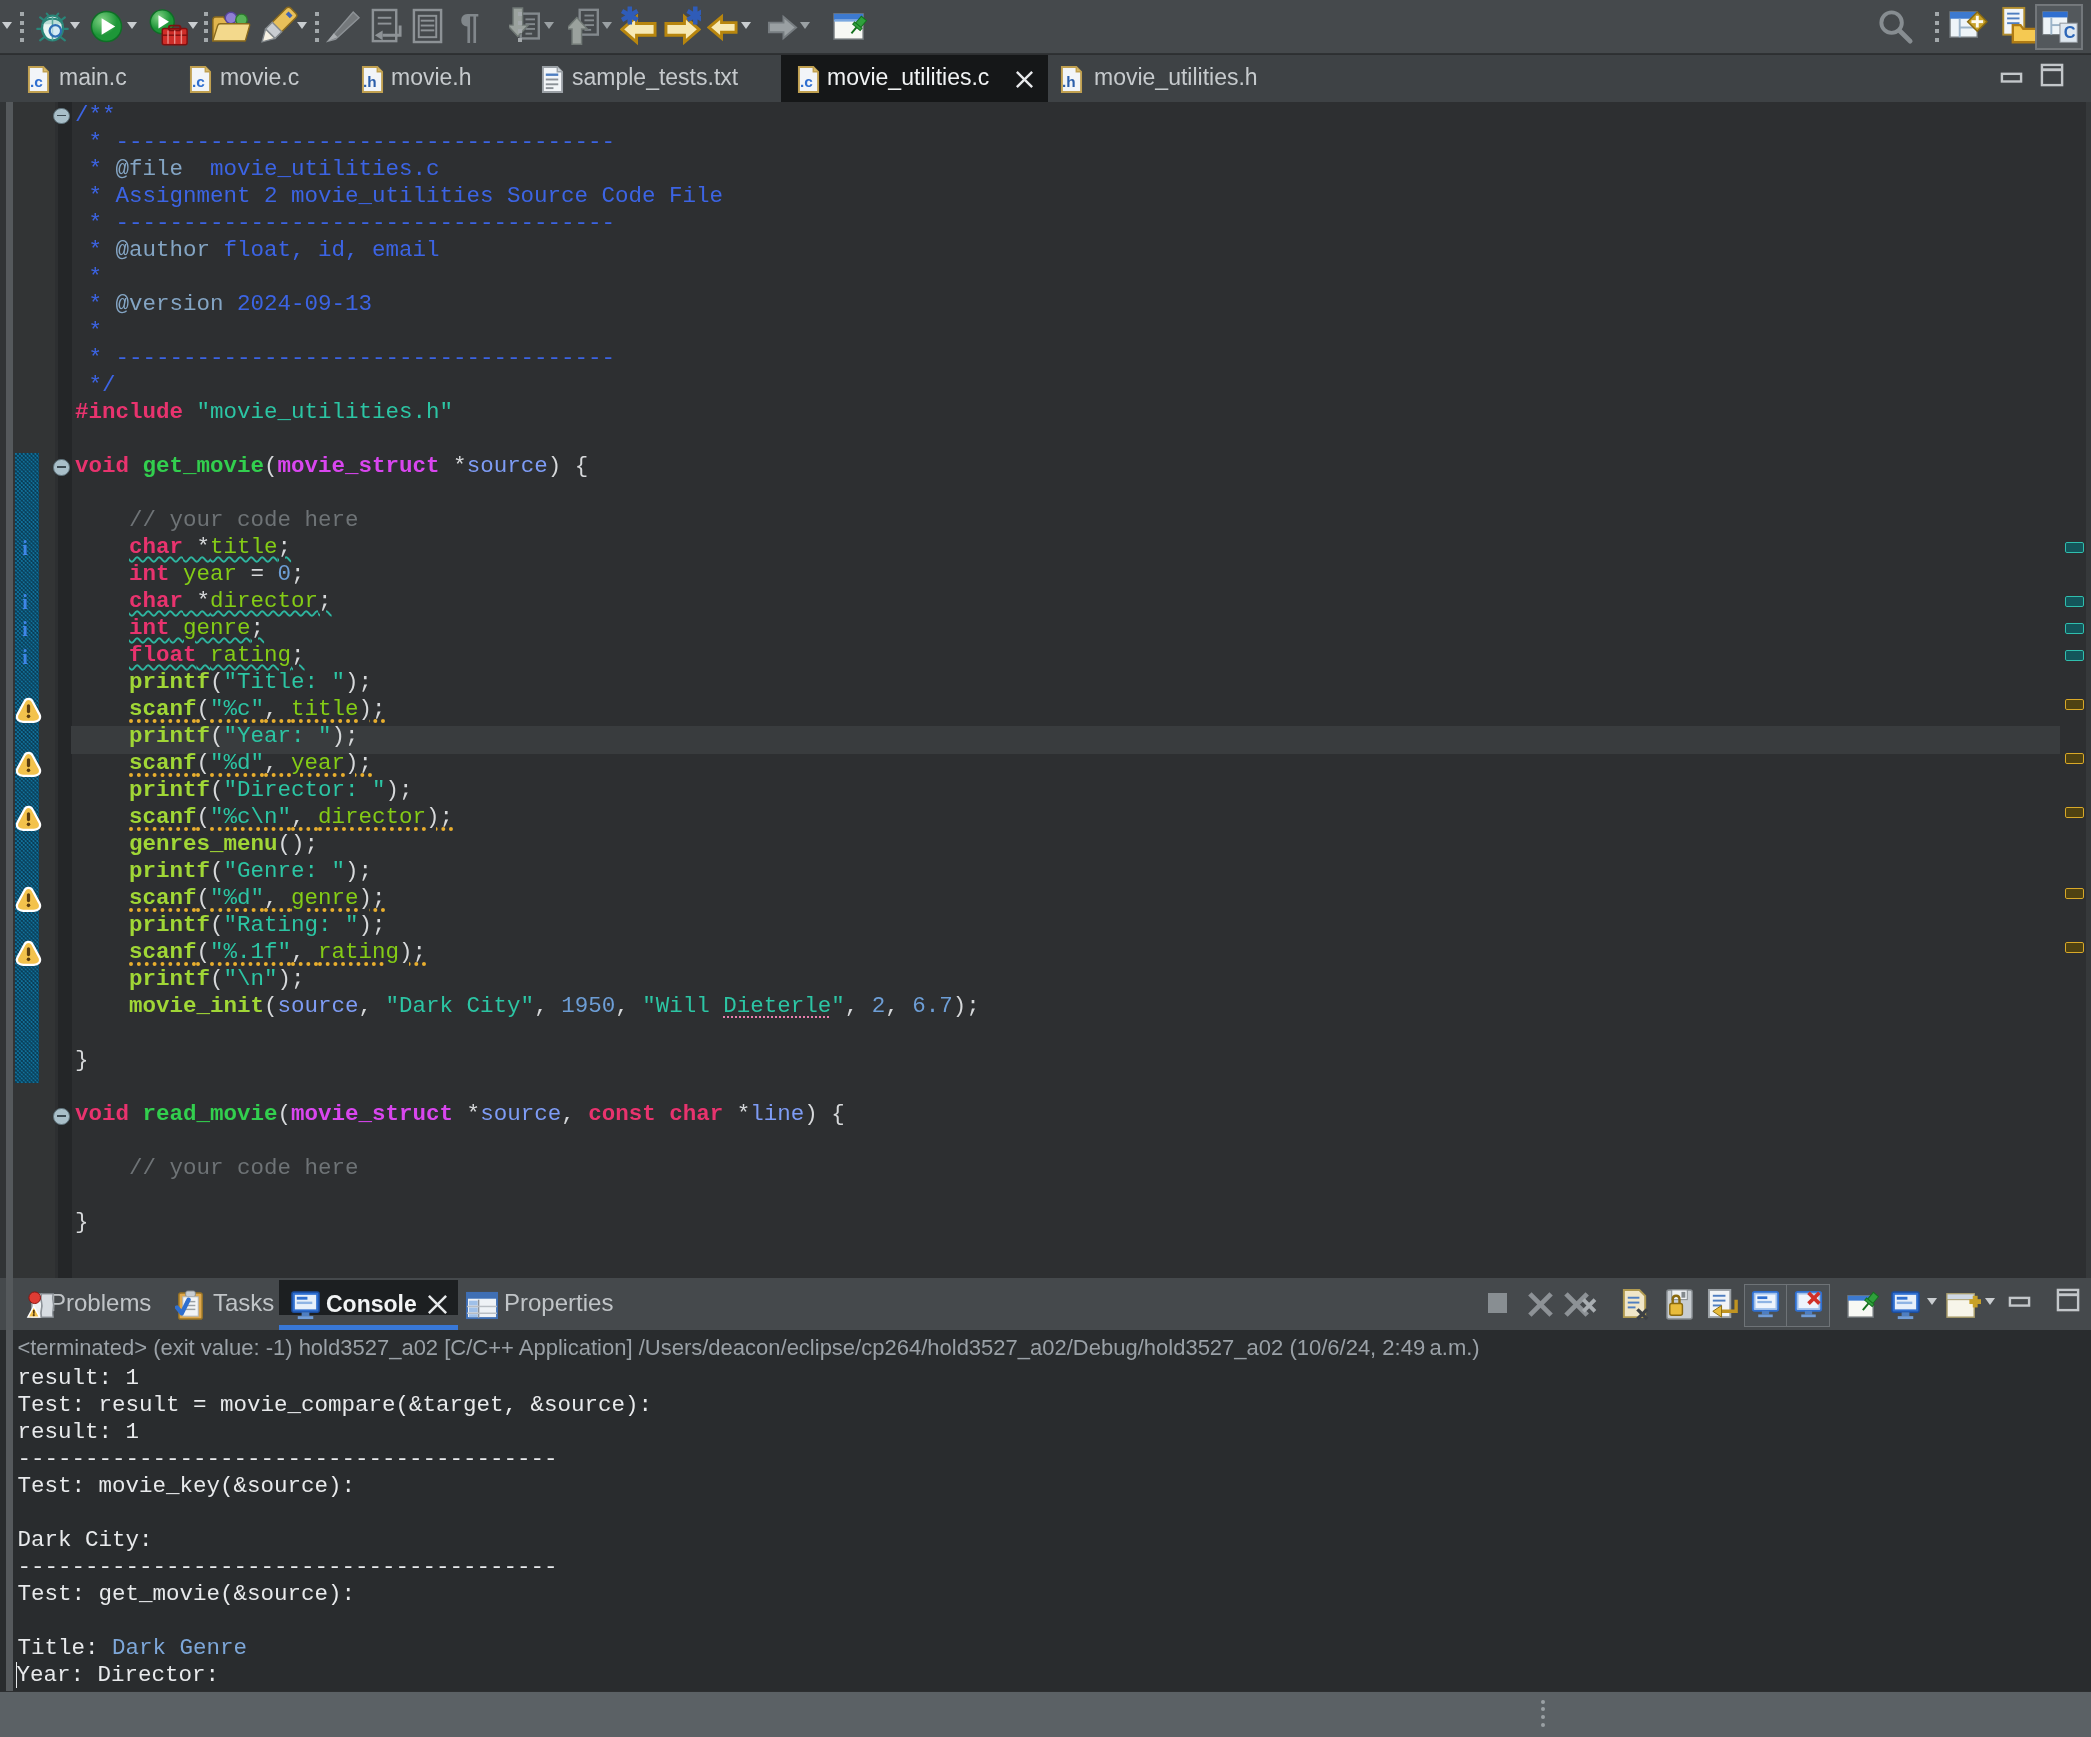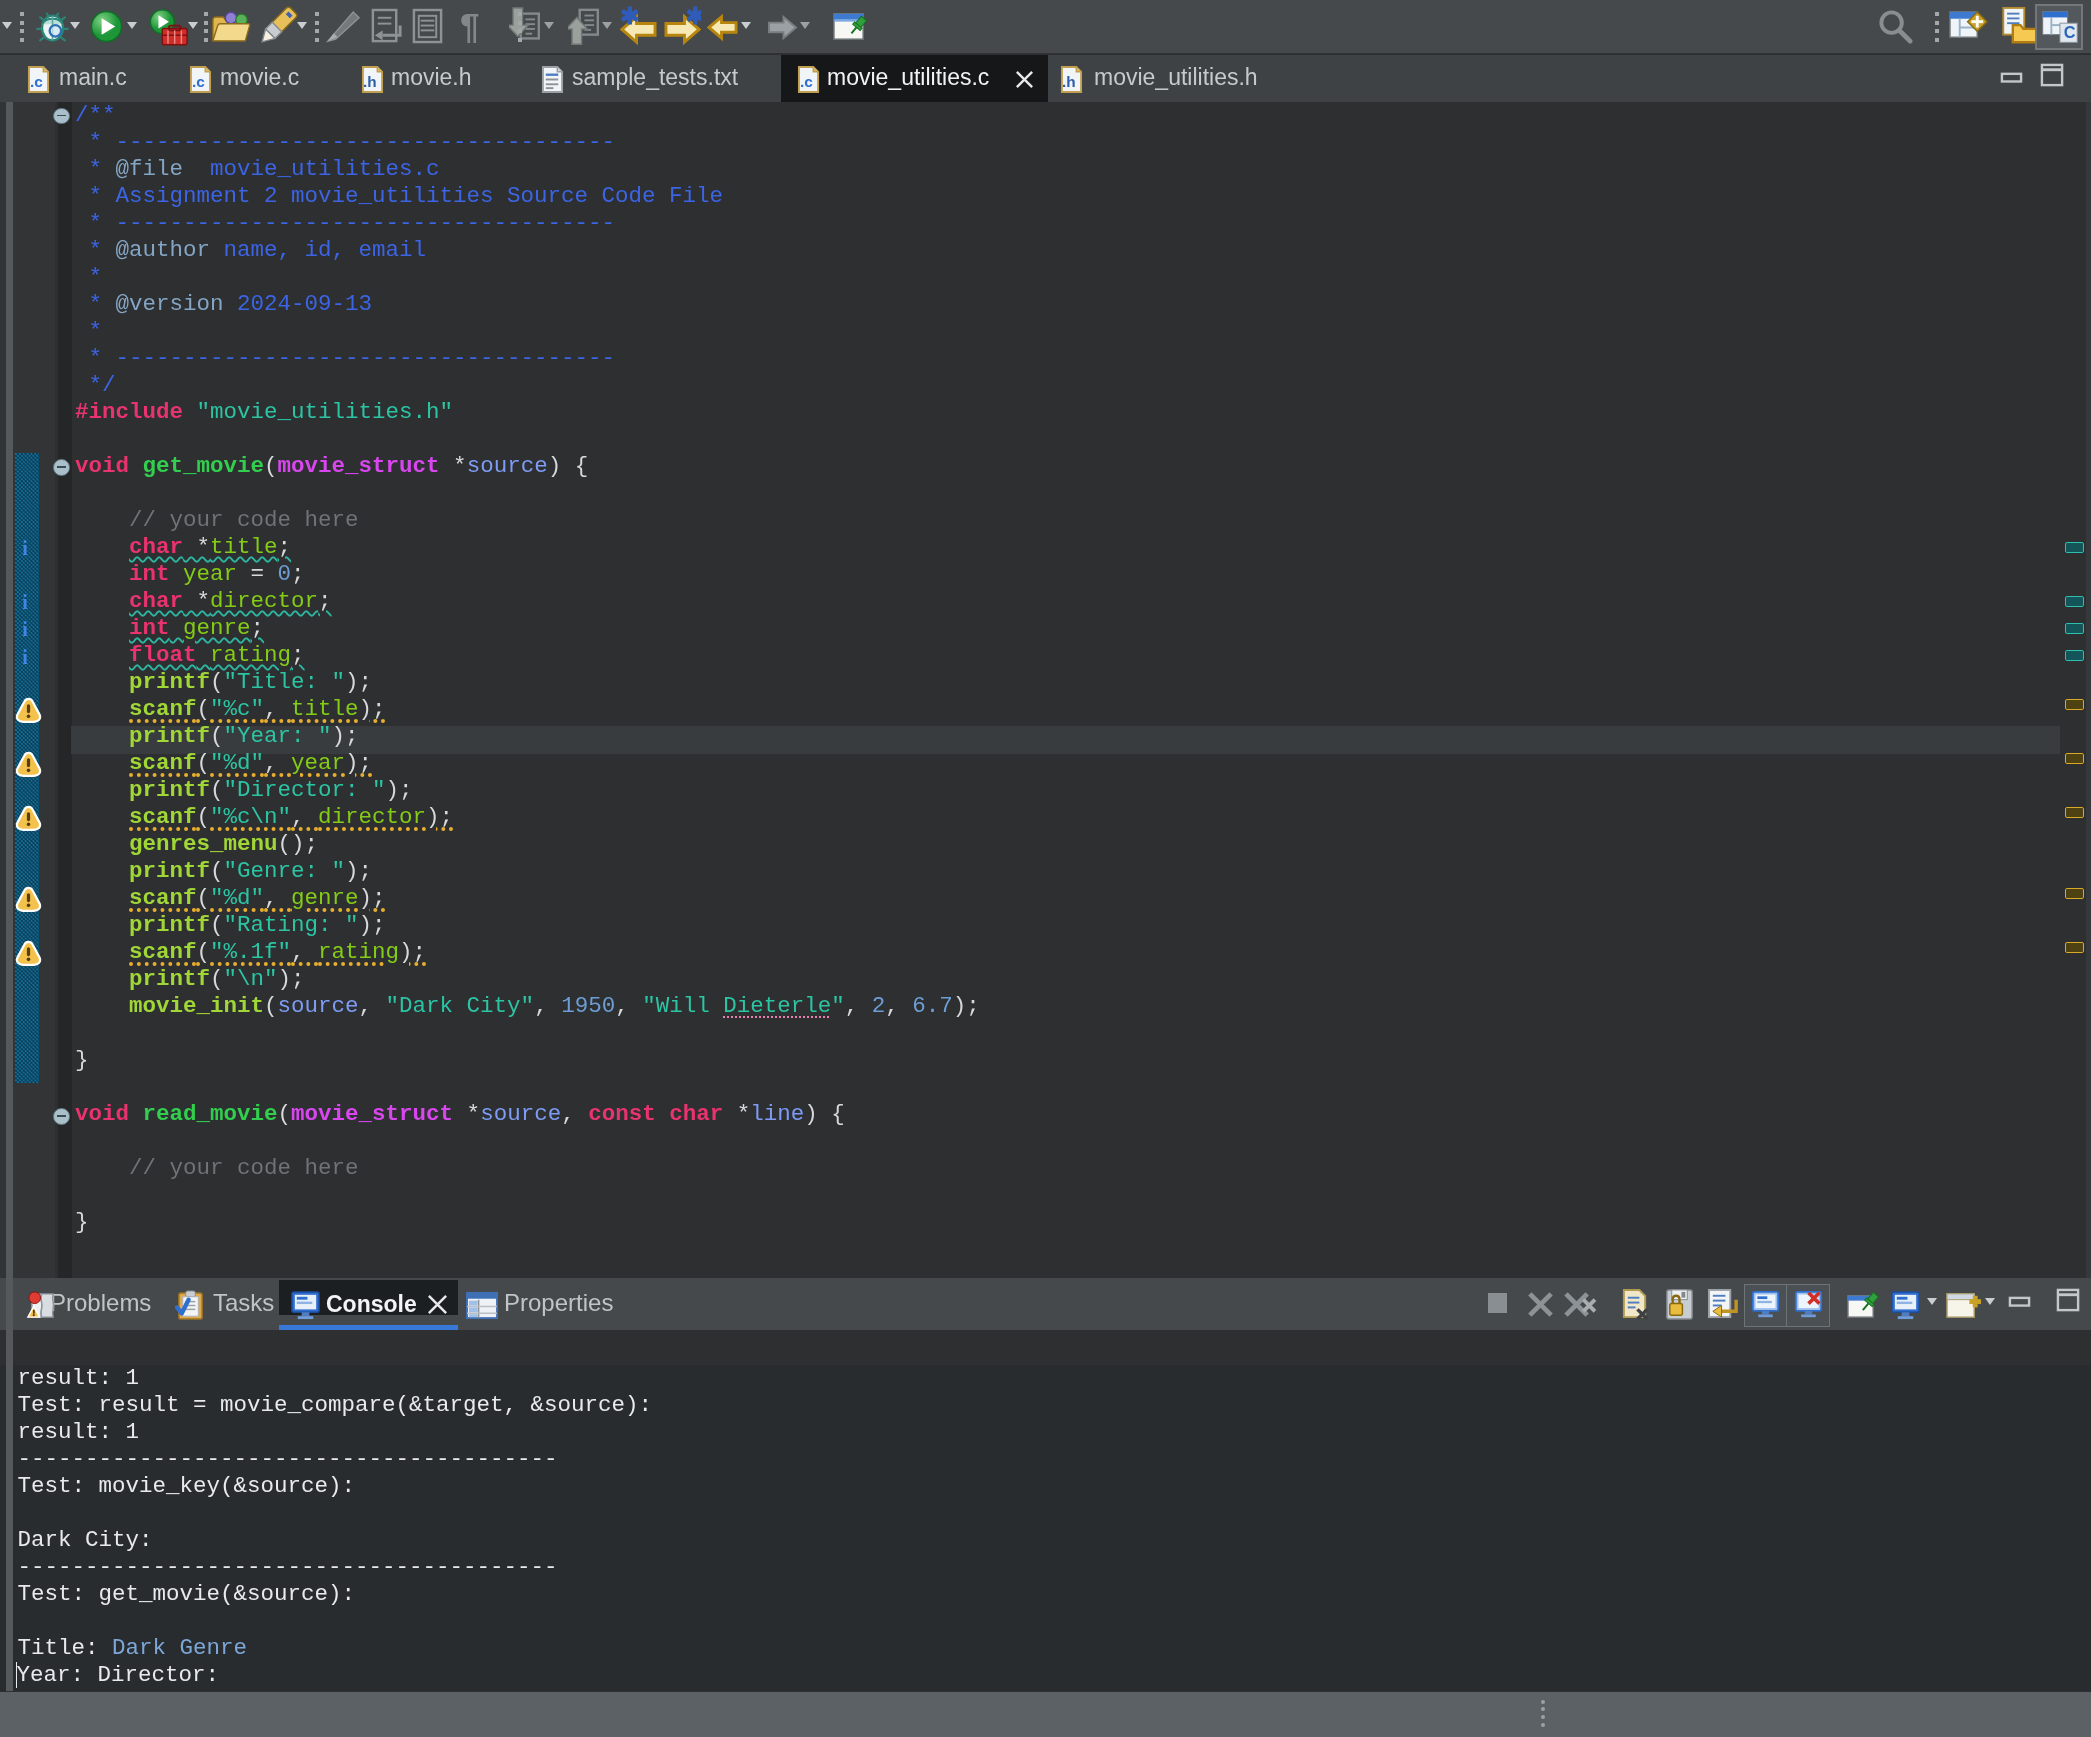--- a/index.html
+++ b/index.html
@@ -306,21 +306,21 @@
     <div class="abs" style="left:2086px;top:0;width:5.8px;height:1176px;background:#36393b"></div>
     <div class="abs" id="annocol"></div>
     <div class="abs" id="foldcol"></div>
     <div class="abs" id="tealbar"></div>
     <div class="abs" id="hl"></div>
 <pre id="code"><span class="cm">/**</span>
 <span class="cm"> * -------------------------------------</span>
 <span class="cm"> * </span><span class="tag">@file</span><span class="cm">  movie_utilities.c</span>
 <span class="cm"> * Assignment 2 movie_utilities Source Code File</span>
 <span class="cm"> * -------------------------------------</span>
-<span class="cm"> * </span><span class="tag">@author</span><span class="cm"> name, id, email</span>
+<span class="cm"> * </span><span class="tag">@author</span><span class="cm"> float, id, email</span>
 <span class="cm"> *</span>
 <span class="cm"> * </span><span class="tag">@version</span><span class="cm"> 2024-09-13</span>
 <span class="cm"> *</span>
 <span class="cm"> * -------------------------------------</span>
 <span class="cm"> */</span>
 <span class="k">#include</span> <span class="s">"movie_utilities.h"</span>
 
 <span class="k">void</span> <span class="fn">get_movie</span>(<span class="t">movie_struct</span> *<span class="p">source</span>) {
 
 <span class="gc">    // your code here</span>
@@ -526,20 +526,21 @@
     </svg>
     <div class="car" style="left:1985px;top:20px"></div>
     <svg class="ic" style="left:2008px;top:16.4px" width="23" height="19.3" viewBox="0 0 24 20">
       <rect x="2" y="4" width="20" height="8" fill="none" stroke="#c3c7ca" stroke-width="2.5"></rect>
     </svg>
     <svg class="ic" style="left:2056px;top:9.7px" width="25" height="25" viewBox="0 0 26 26">
       <rect x="2" y="2" width="21" height="21" fill="none" stroke="#c3c7ca" stroke-width="2.5"></rect>
       <line x1="2" y1="7" x2="23" y2="7" stroke="#c3c7ca" stroke-width="3"></line>
     </svg>
   </div>
+  <div class="abs" id="consolehdr"><span style="padding-left:17.4px">&lt;terminated&gt; (exit value: -1) hold3527_a02 [C/C++ Application] /Users/deacon/eclipse/cp264/hold3527_a02/Debug/hold3527_a02 (10/6/24, 2:49 a.m.)</span></div>
   <div class="abs" id="consolebody">
 <pre id="ctext">result: 1
 Test: result = movie_compare(&amp;target, &amp;source):
 result: 1
 ----------------------------------------
 Test: movie_key(&amp;source):
 
 Dark City:
 ----------------------------------------
 Test: get_movie(&amp;source):

